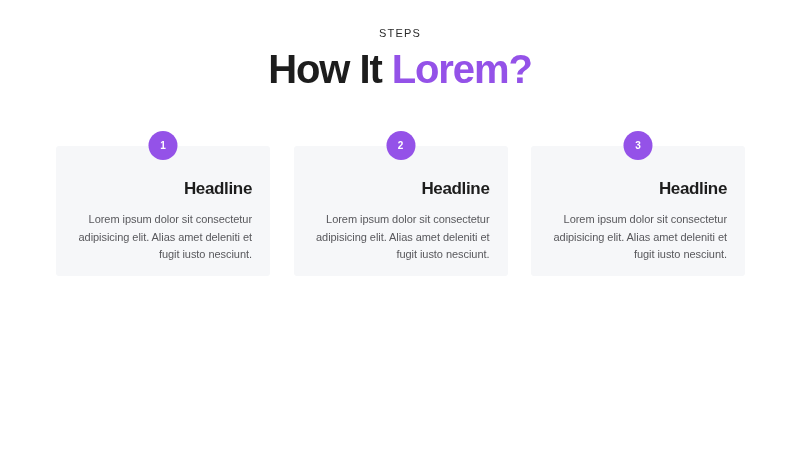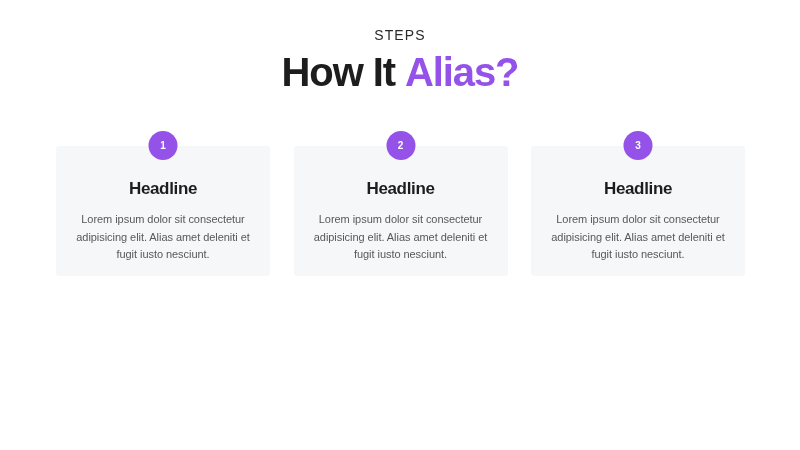--- a/index.html
+++ b/index.html
@@ -21,21 +21,21 @@
     box-sizing: border-box;
   }
 
   
   .header {
     text-align: center;
     padding-top: 28px;
   }
 
   .eyebrow {
-    font-size: 14px;
+    font-size: 11px;
     font-weight: 500;
     letter-spacing: 1.15px;
     color: #2b2b2b;
     text-transform: uppercase;
     line-height: 1;
     margin: 0 0 9px 0;
   }
 
   .headline {
     margin: 0;
@@ -88,21 +88,21 @@
     line-height: 1;
     z-index: 2;
   }
 
   .card {
     background: #f6f7f9;
     border-radius: 3px;
     height: 130px;
     box-sizing: border-box;
     padding: 34px 18px 0 18px;
-    text-align: center;
+    text-align: right;
   }
 
   .card-title {
     margin: 0 0 12px 0;
     font-size: 17px;
     font-weight: 700;
     letter-spacing: -0.35px;
     color: #1d1d1d;
     line-height: 1.1;
   }
@@ -115,21 +115,21 @@
     letter-spacing: -0.05px;
   }
 </style>
 </head>
 <body>
 
 <div class="page">
 
   <div class="header">
     <div class="eyebrow">STEPS</div>
-    <h1 class="headline"><span>How It</span><span class="spacer">&nbsp;</span><span class="accent">Alias?</span></h1>
+    <h1 class="headline"><span>How It</span><span class="spacer">&nbsp;</span><span class="accent">Lorem?</span></h1>
   </div>
 
   <div class="cards">
 
     <div class="card-wrap">
       <div class="badge">1</div>
       <div class="card">
         <h2 class="card-title">Headline</h2>
         <p class="card-text">Lorem ipsum dolor sit consectetur adipisicing elit. Alias amet deleniti et fugit iusto nesciunt.</p>
       </div>

